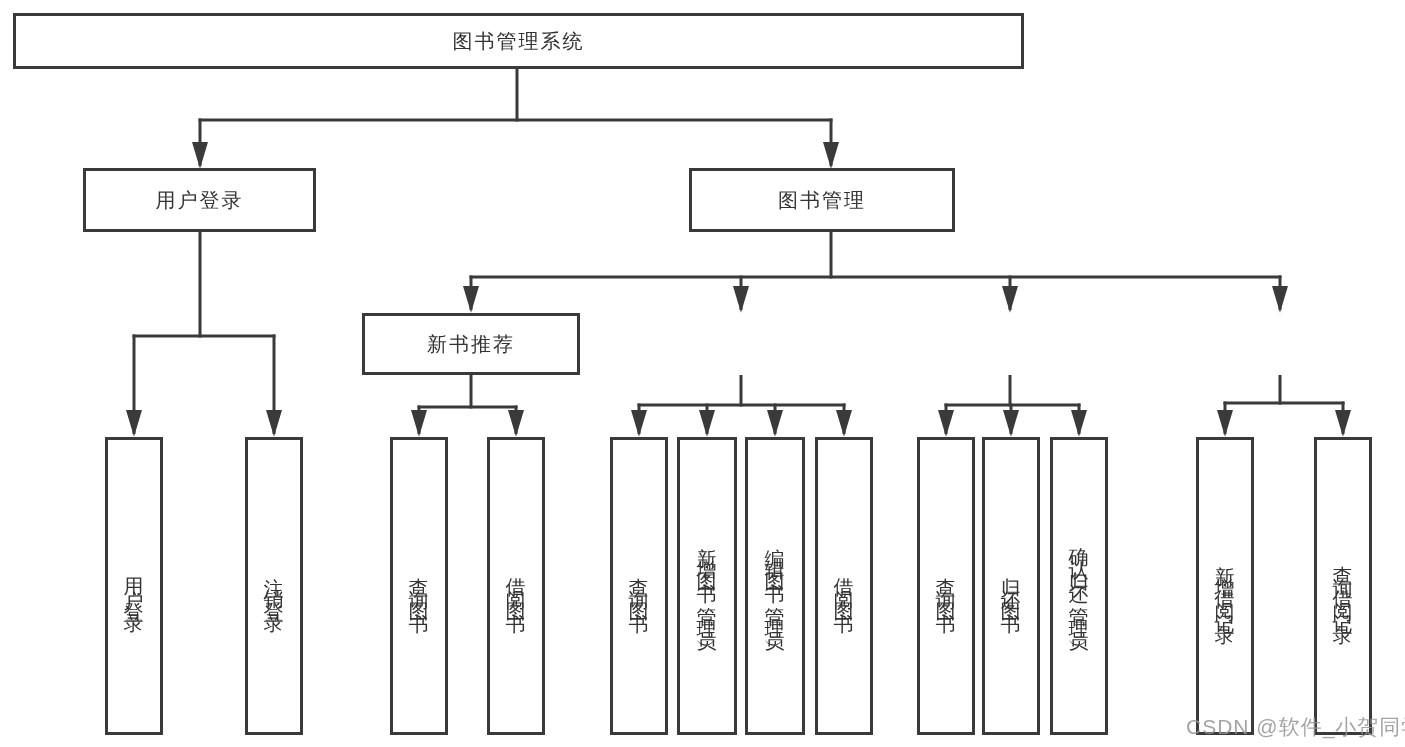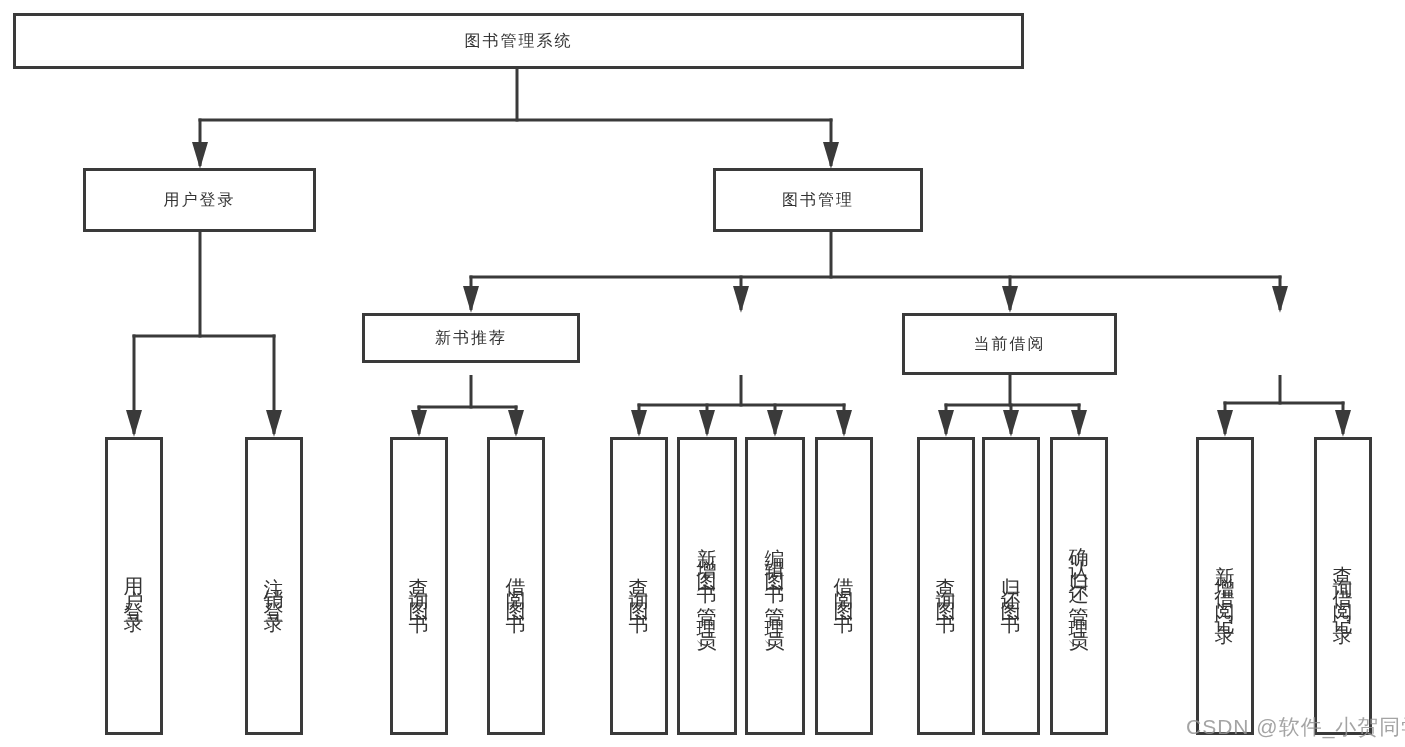--- a/index.html
+++ b/index.html
@@ -28,21 +28,21 @@
     box-sizing: border-box;
     border: 3px solid #3a3a3a;
     background: #ffffff;
     display: flex;
     align-items: center;
     justify-content: center;
     color: #333333;
     z-index: 2;
   }
   .node.h span {
-    font-size: 16px;
+    font-size: 20px;
     letter-spacing: 2px;
     white-space: nowrap;
   }
   .node.v span {
     writing-mode: vertical-rl;
     text-orientation: mixed;
     font-size: 20px;
     letter-spacing: 12px;
     line-height: 1;
     white-space: nowrap;
@@ -130,29 +130,26 @@
     </g>
   </svg>
 
   <div class="node h" style="left:13px; top:13px; width:1011px; height:56px">
     <span>图书管理系统</span>
   </div>
 
   <div class="node h" style="left:83px; top:168px; width:233px; height:64px">
     <span>用户登录</span>
   </div>
-  <div class="node h" style="left:713px; top:168px; width:210px; height:64px">
+  <div class="node h" style="left:689px; top:168px; width:266px; height:64px">
     <span>图书管理</span>
   </div>
 
-  <div class="node h" style="left:362px; top:313px; width:218px; height:50px">
+  <div class="node h" style="left:362px; top:313px; width:218px; height:62px">
     <span>新书推荐</span>
-  </div>
-  <div class="node h" style="left:902px; top:313px; width:215px; height:62px">
-    <span>当前借阅</span>
   </div>
 
   <div class="node v" style="left:105px; top:437px; width:58px; height:298px">
     <span>用户登录</span>
   </div>
   <div class="node v" style="left:245px; top:437px; width:58px; height:298px">
     <span>注销登录</span>
   </div>
 
   <div class="node v" style="left:390px; top:437px; width:58px; height:298px">

